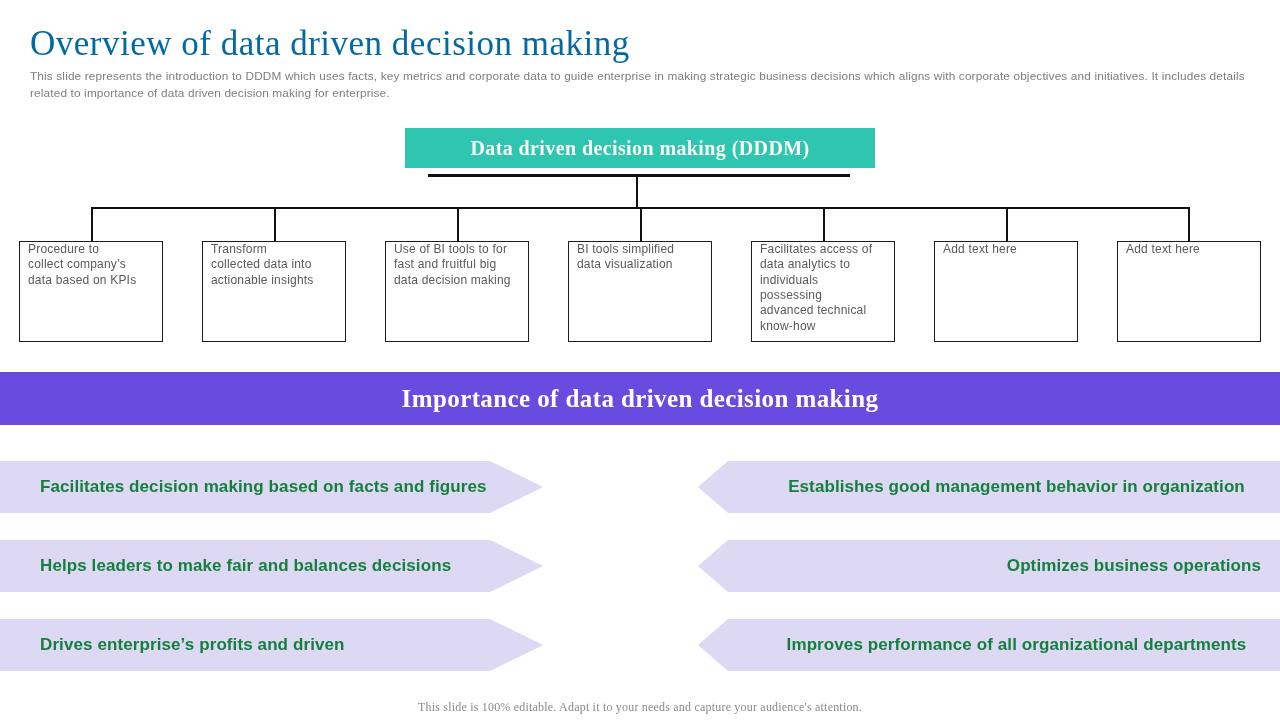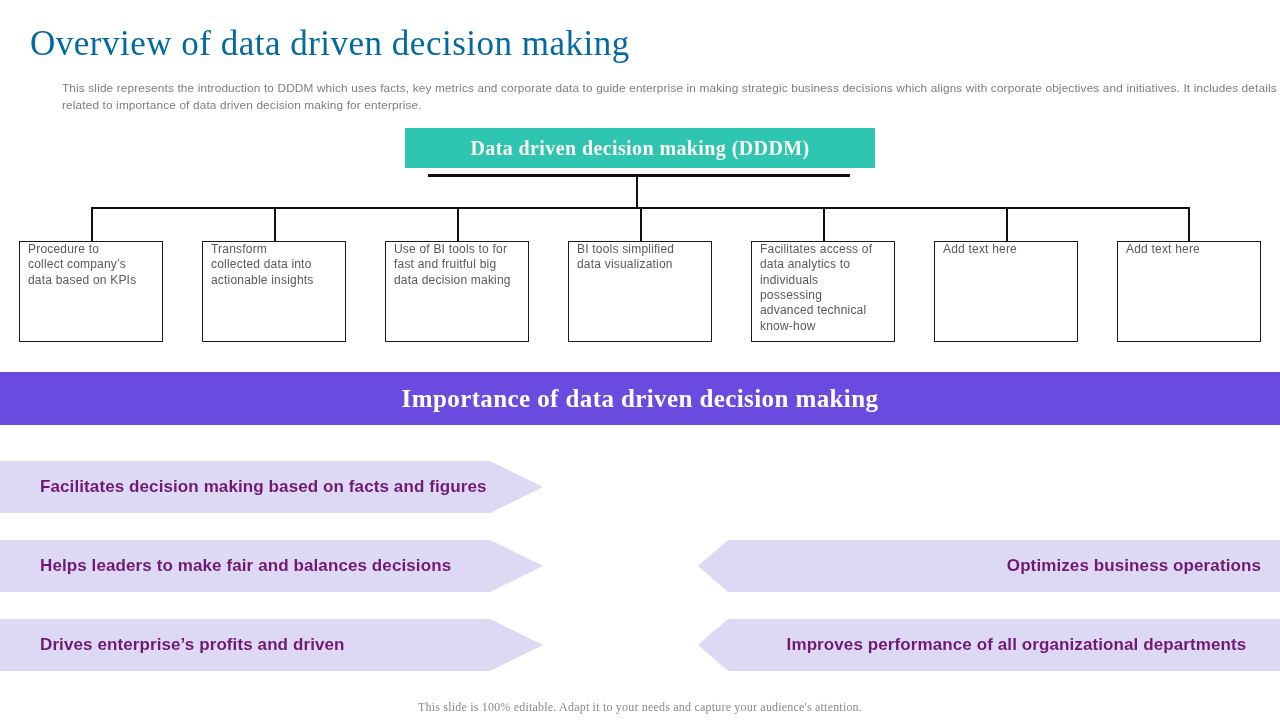--- a/index.html
+++ b/index.html
@@ -7,24 +7,23 @@
     position:relative;width:1280px;height:720px;background:#ffffff;overflow:hidden;
     font-family:"Liberation Sans", sans-serif;
   }
   
   .title{
     position:absolute;left:30px;top:24px;
     font-family:"Liberation Serif", serif;font-size:35px;font-weight:400;
     color:#0369a1;letter-spacing:.5px;white-space:nowrap;
   }
   .subtitle{
-    position:absolute;left:30px;top:80px;width:1215px;
+    position:absolute;left:30px;top:68px;width:1215px;
     font-size:11.8px;line-height:1.4;color:#7d7d7d;letter-spacing:.15px;
     white-space:pre-line;
-    margin-left:32px;
   }
   
   .root-banner{
     position:absolute;left:405px;top:128px;width:470px;height:40px;
     background:var(--teal);display:flex;align-items:center;justify-content:center;
   }
   .root-banner span{
     font-family:"Liberation Serif", serif;font-weight:700;font-size:20px;
     color:#faf8f0;letter-spacing:.4px;
   }
@@ -46,21 +45,21 @@
     background:var(--purple);display:flex;align-items:center;justify-content:center;
   }
   .imp-banner span{
     font-family:"Liberation Serif", serif;font-weight:700;font-size:25px;
     color:#ffffff;letter-spacing:.4px;
   }
   
   .arrow{
     position:absolute;height:52px;background:var(--lavender);
     display:flex;align-items:center;box-sizing:border-box;
-    font-size:17px;font-weight:700;color:#701a75;letter-spacing:.1px;
+    font-size:17px;font-weight:700;color:#15803d;letter-spacing:.1px;
   }
   .arrow.left{
     left:0;width:543px;padding-left:40px;
     clip-path:polygon(0 0, calc(100% - 53px) 0, 100% 50%, calc(100% - 53px) 100%, 0 100%);
   }
   .arrow.right{
     left:698px;width:582px;
     clip-path:polygon(30px 0, 100% 0, 100% 100%, 30px 100%, 0 50%);
   }
   .arrow.r-center{justify-content:center;padding-left:55px;}
@@ -117,18 +116,19 @@
   <div class="node" style="left:1117px">Add text here</div>
 
   <div class="imp-banner">
     <span>Importance of data driven decision making</span>
   </div>
 
   <div class="arrow left row-0">Facilitates decision making based on facts and figures</div>
   <div class="arrow left row-1">Helps leaders to make fair and balances decisions</div>
   <div class="arrow left row-2">Drives enterprise’s profits and driven</div>
 
+  <div class="arrow right r-center row-0">Establishes good management behavior in organization</div>
   <div class="arrow right r-end    row-1">Optimizes business operations</div>
   <div class="arrow right r-center row-2">Improves performance of all organizational departments</div>
 
   <div class="footer">This slide is 100% editable. Adapt it to your needs and capture your audience's attention.</div>
 
 </div>
 
 </body></html>

